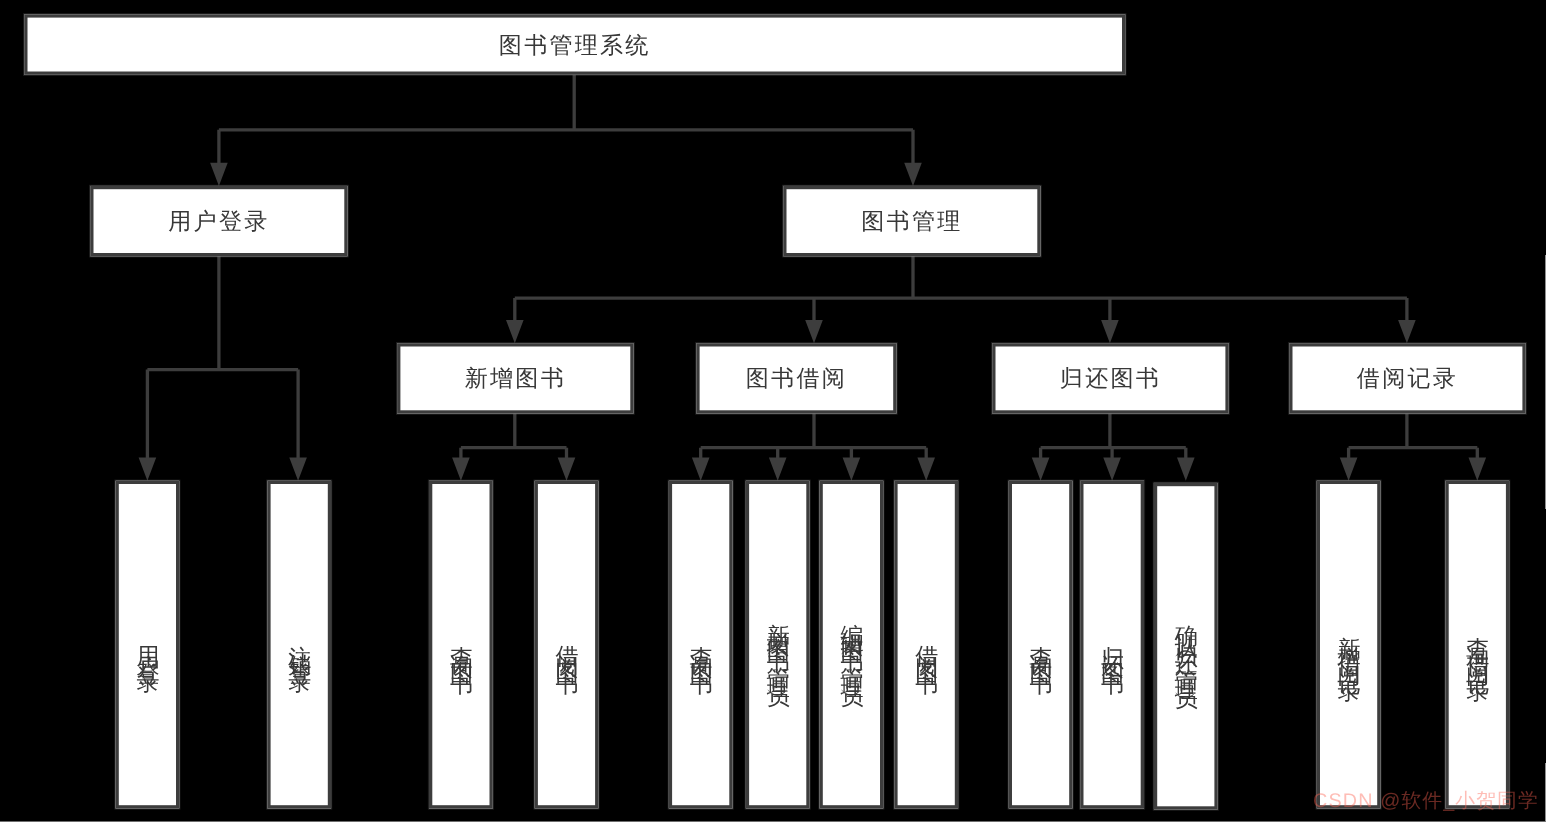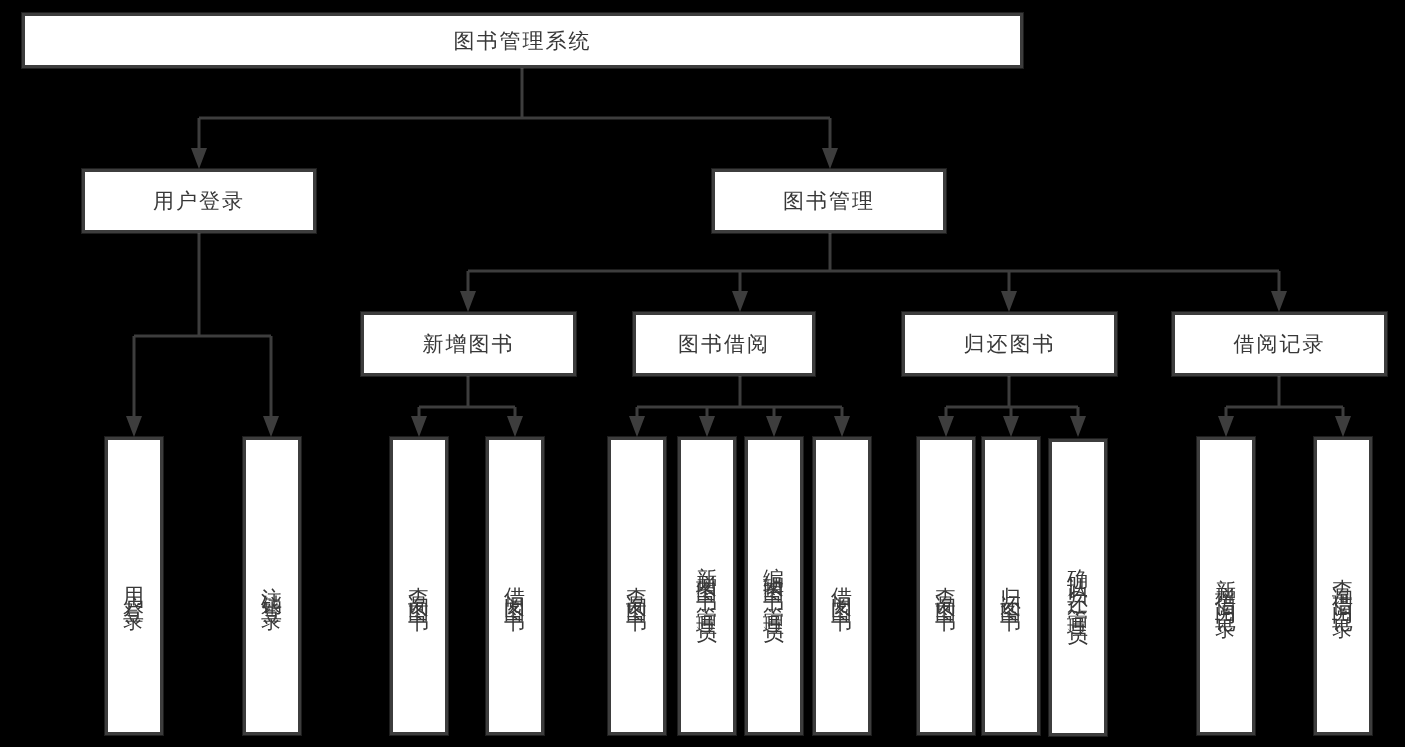--- a/index.html
+++ b/index.html
@@ -86,14 +86,15 @@
   <div class="box vbox" style="left:745px;top:437px;width:58px;height:298px;">编辑图书（管理员）</div>
   <div class="box vbox" style="left:813px;top:437px;width:58px;height:298px;">借阅图书</div>
 
   <div class="box vbox" style="left:917px;top:437px;width:58px;height:298px;">查询图书</div>
   <div class="box vbox" style="left:982px;top:437px;width:58px;height:298px;">归还图书</div>
   <div class="box vbox" style="left:1049px;top:439px;width:58px;height:297px;">确认归还（管理员）</div>
 
   <div class="box vbox" style="left:1197px;top:437px;width:58px;height:298px;">新增借阅记录</div>
   <div class="box vbox" style="left:1314px;top:437px;width:58px;height:298px;">查询借阅记录</div>
 
+  <div id="watermark">CSDN @软件_小贺同学</div>
 
 </div>
 
 </body></html>

